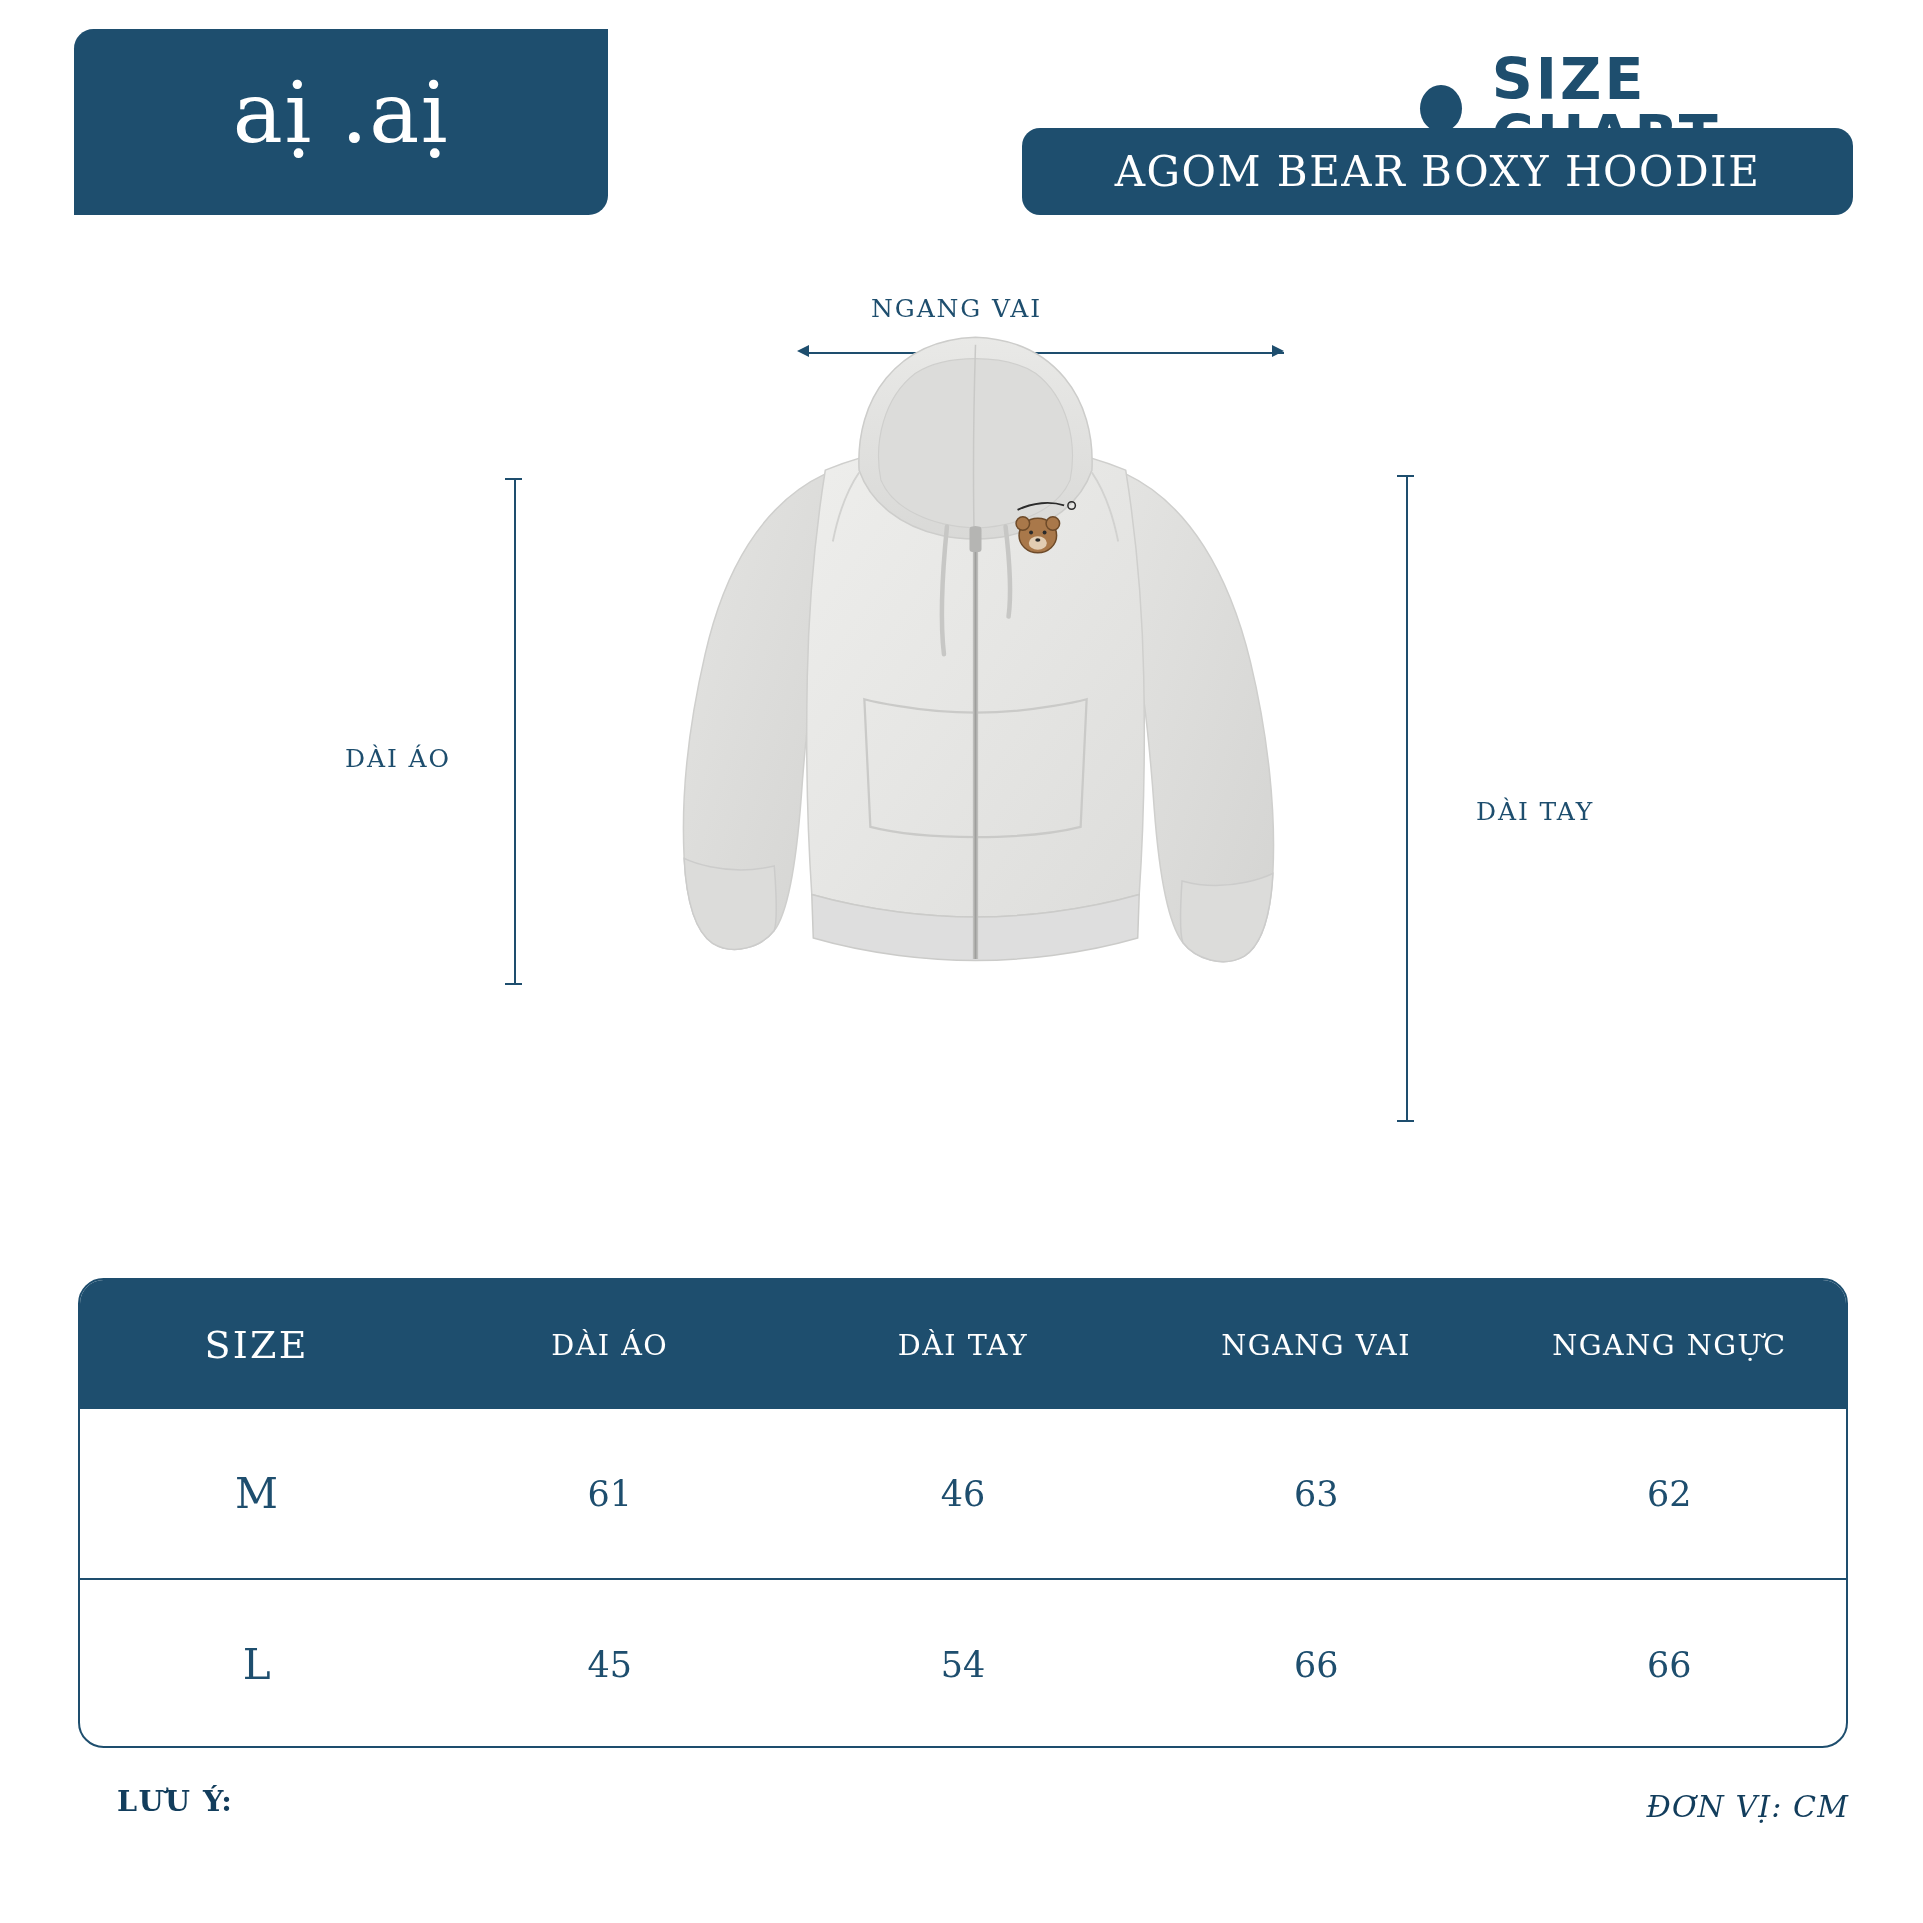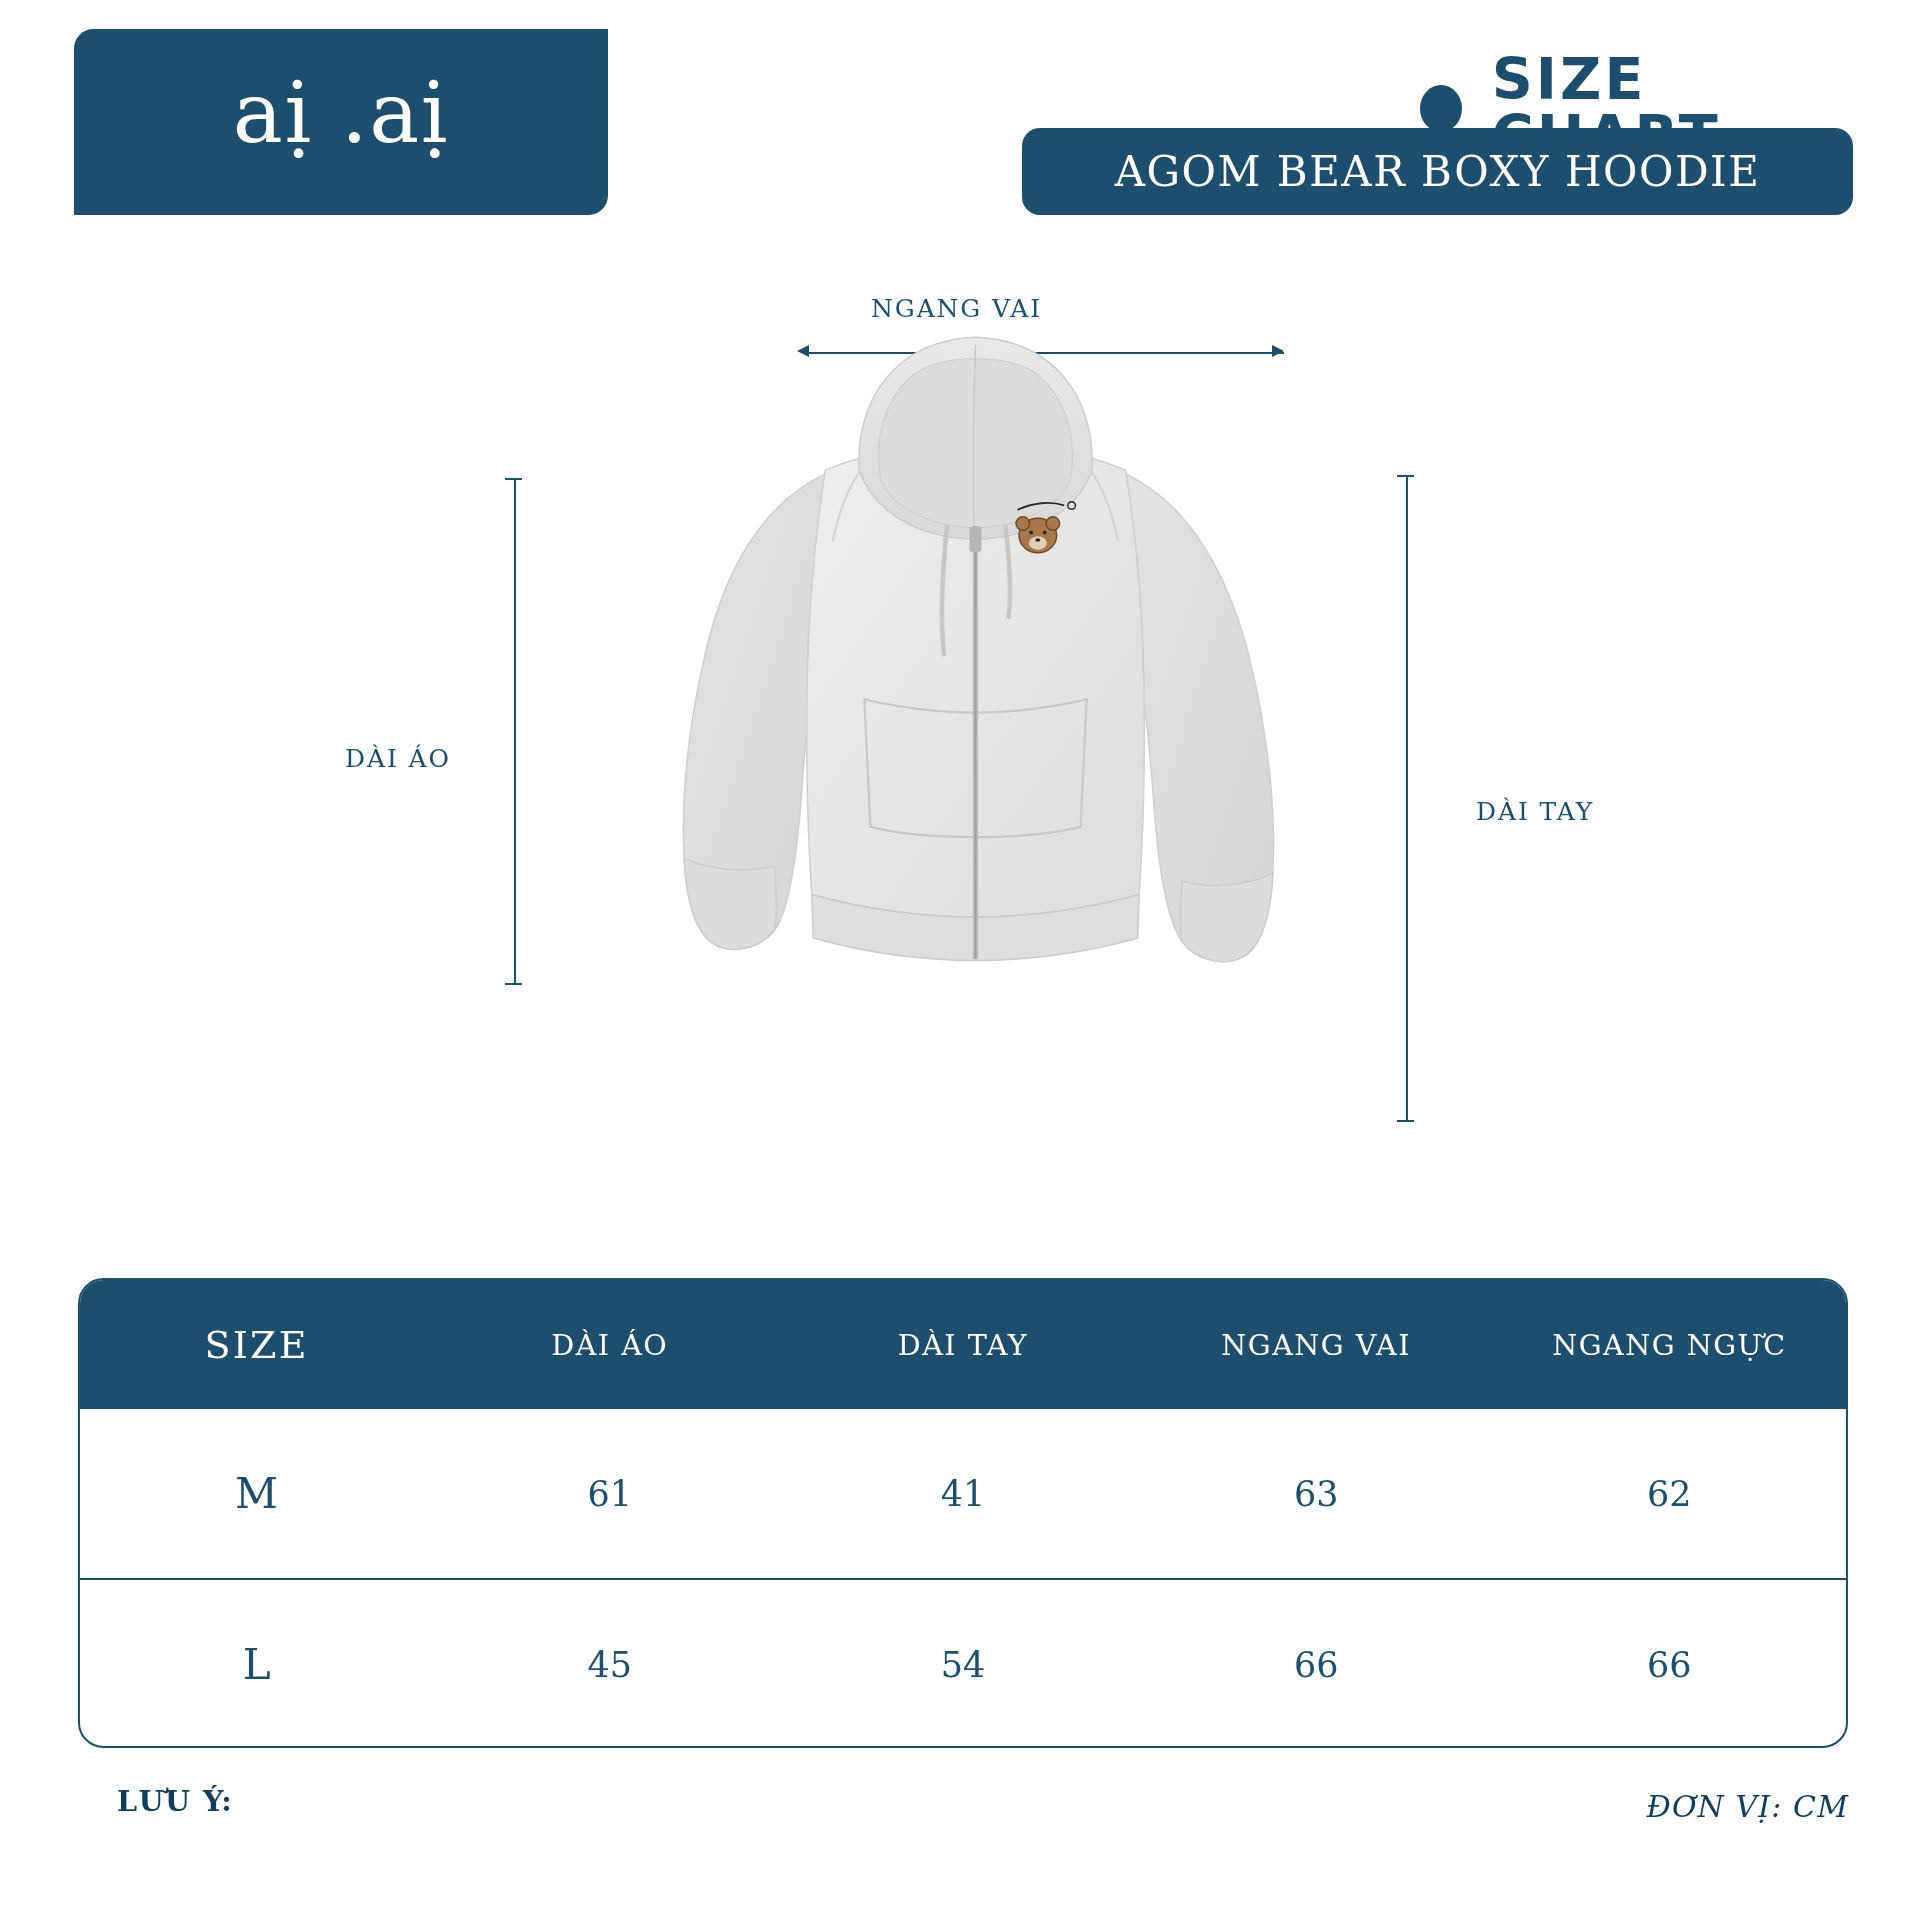--- a/index.html
+++ b/index.html
@@ -371,21 +371,21 @@
           <th>DÀI ÁO</th>
           <th>DÀI TAY</th>
           <th>NGANG VAI</th>
           <th>NGANG NGỰC</th>
         </tr>
       </thead>
       <tbody>
         <tr>
           <td class="size-cell">M</td>
           <td>61</td>
-          <td>41</td>
+          <td>46</td>
           <td>63</td>
           <td>62</td>
         </tr>
         <tr>
           <td class="size-cell">L</td>
           <td>45</td>
           <td>54</td>
           <td>66</td>
           <td>66</td>
         </tr>

